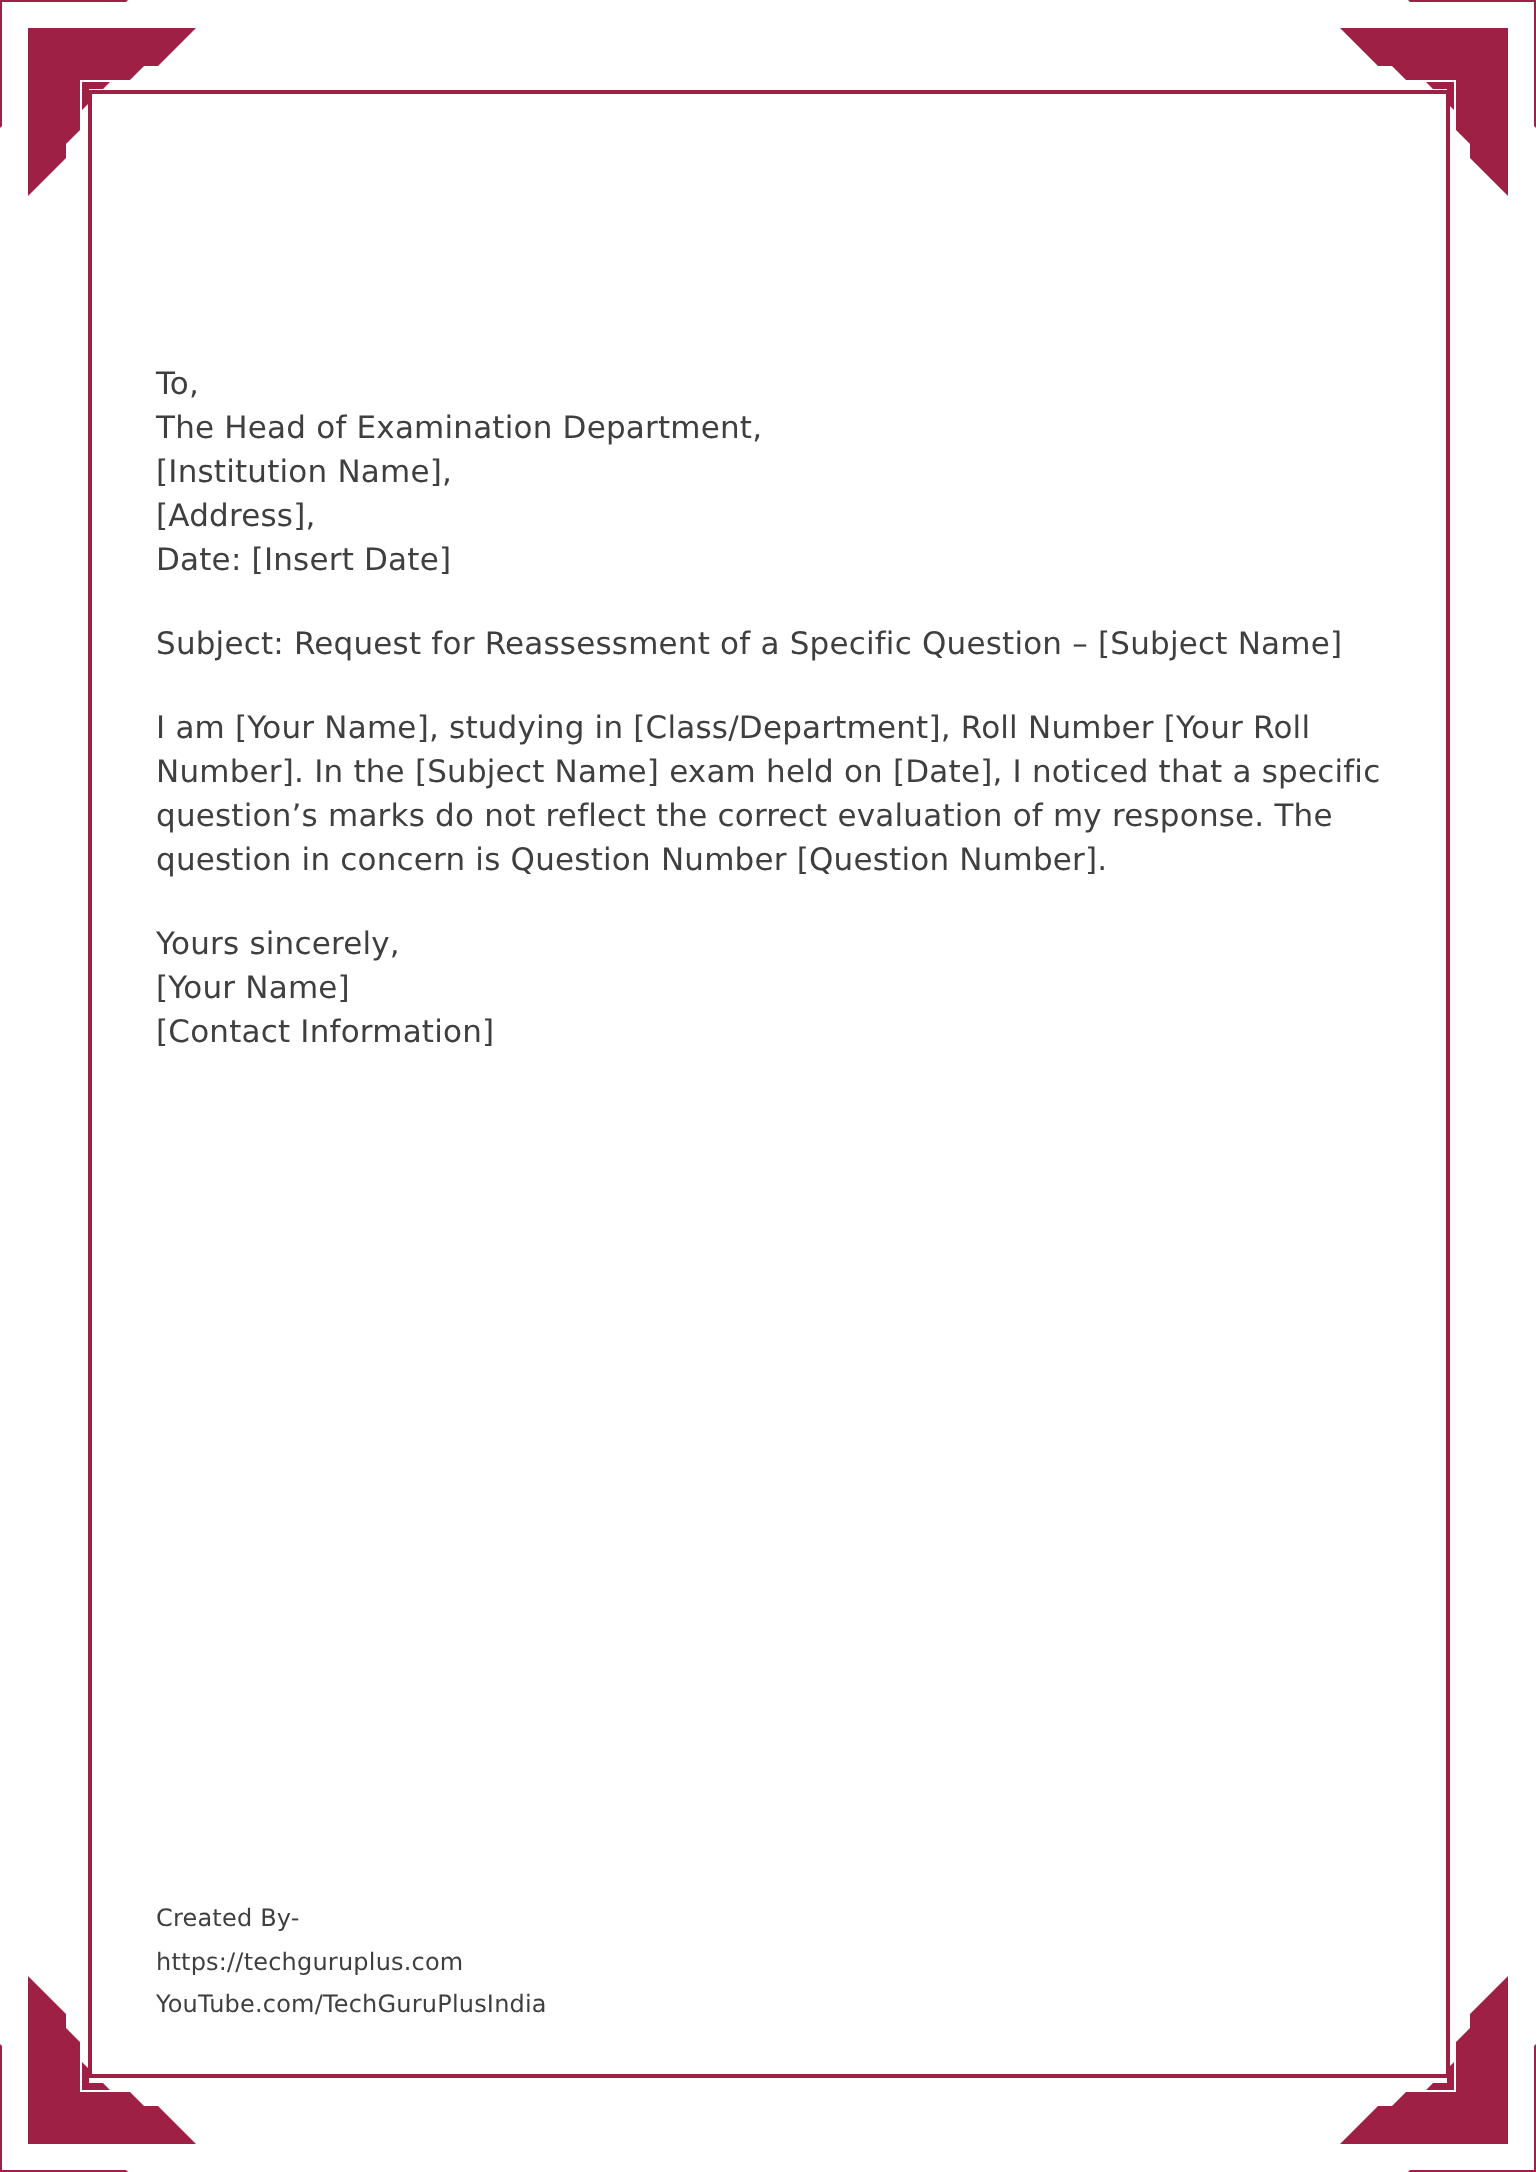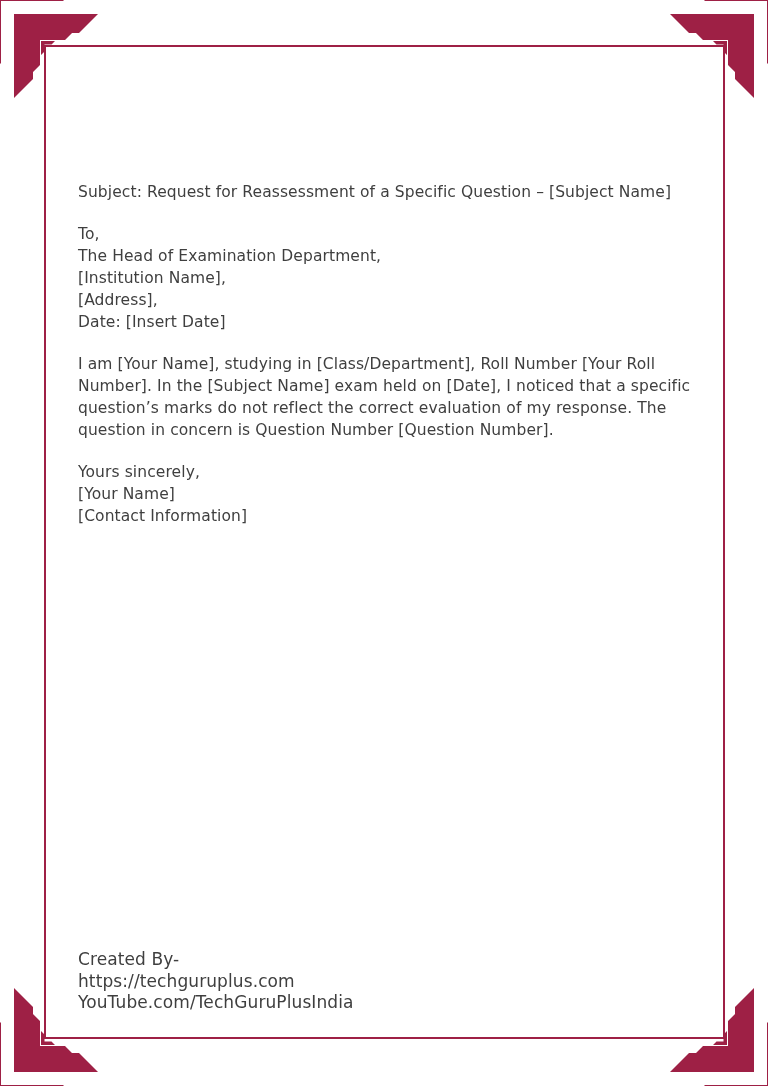--- a/index.html
+++ b/index.html
@@ -44,21 +44,21 @@
   }
   .letter p{
     margin:0 0 20px 0;
     white-space:pre-line;
   }
   .letter p:last-child{margin-bottom:16px;}
   .footer{
     position:absolute;
     left:78px;top:949px;
     width:420px;
-    font-size:17px;
+    font-size:12px;
     line-height:21.5px;
     letter-spacing:0.1px;
     white-space:pre-line;
   }
 </style>
 </head>
 <body>
 
 <div class="frame"></div>
 
@@ -89,26 +89,26 @@
 <div class="corner br">
   <svg viewBox="0 0 105 105">
     <polygon points="-17,-17 81,-17 63,1 1,1 1,63 -17,81"></polygon>
     <polygon points="14,14 98,14 79,33 33,33 33,79 14,98"></polygon>
     <polygon points="28,28 77,28 65,40 40,40 40,65 28,77"></polygon>
     <polygon points="41,41 55,41 51.5,44.5 44.5,44.5 44.5,51.5 41,55"></polygon>
   </svg>
 </div>
 
 <div class="letter">
-  <p>Subject: Request for Reassessment of a Specific Question – [Subject Name]</p>
   <p>To,
 The Head of Examination Department,
 [Institution Name],
 [Address],
 Date: [Insert Date]</p>
+  <p>Subject: Request for Reassessment of a Specific Question – [Subject Name]</p>
   <p>I am [Your Name], studying in [Class/Department], Roll Number [Your Roll
 Number]. In the [Subject Name] exam held on [Date], I noticed that a specific
 question’s marks do not reflect the correct evaluation of my response. The
 question in concern is Question Number [Question Number].</p>
   <p>Yours sincerely,
 [Your Name]
 [Contact Information]</p>
 </div>
 
 <div class="footer">Created By-

